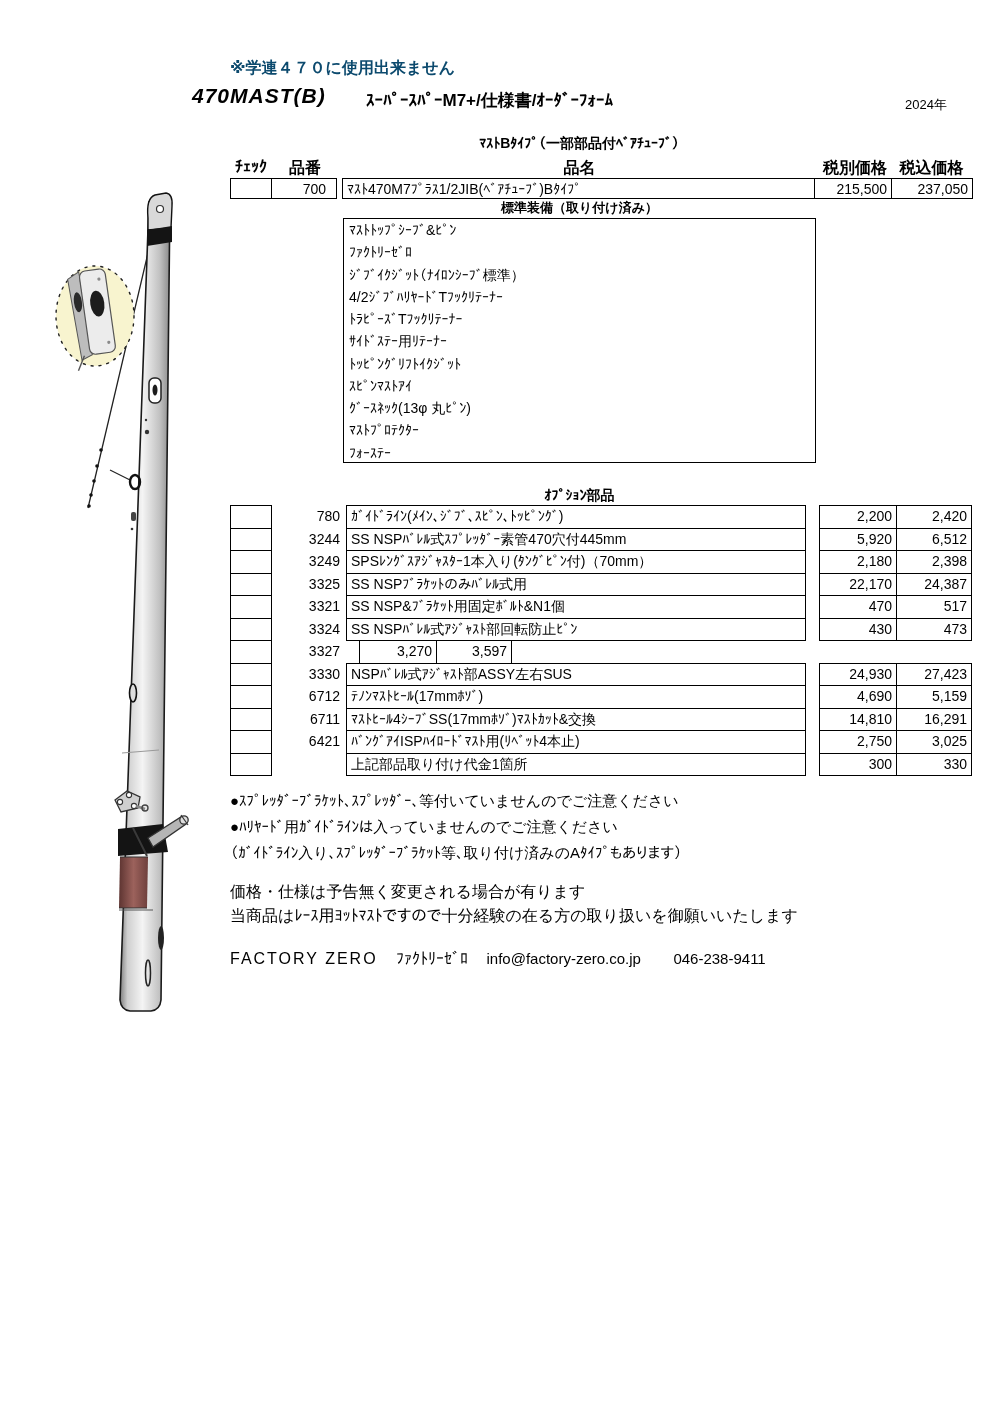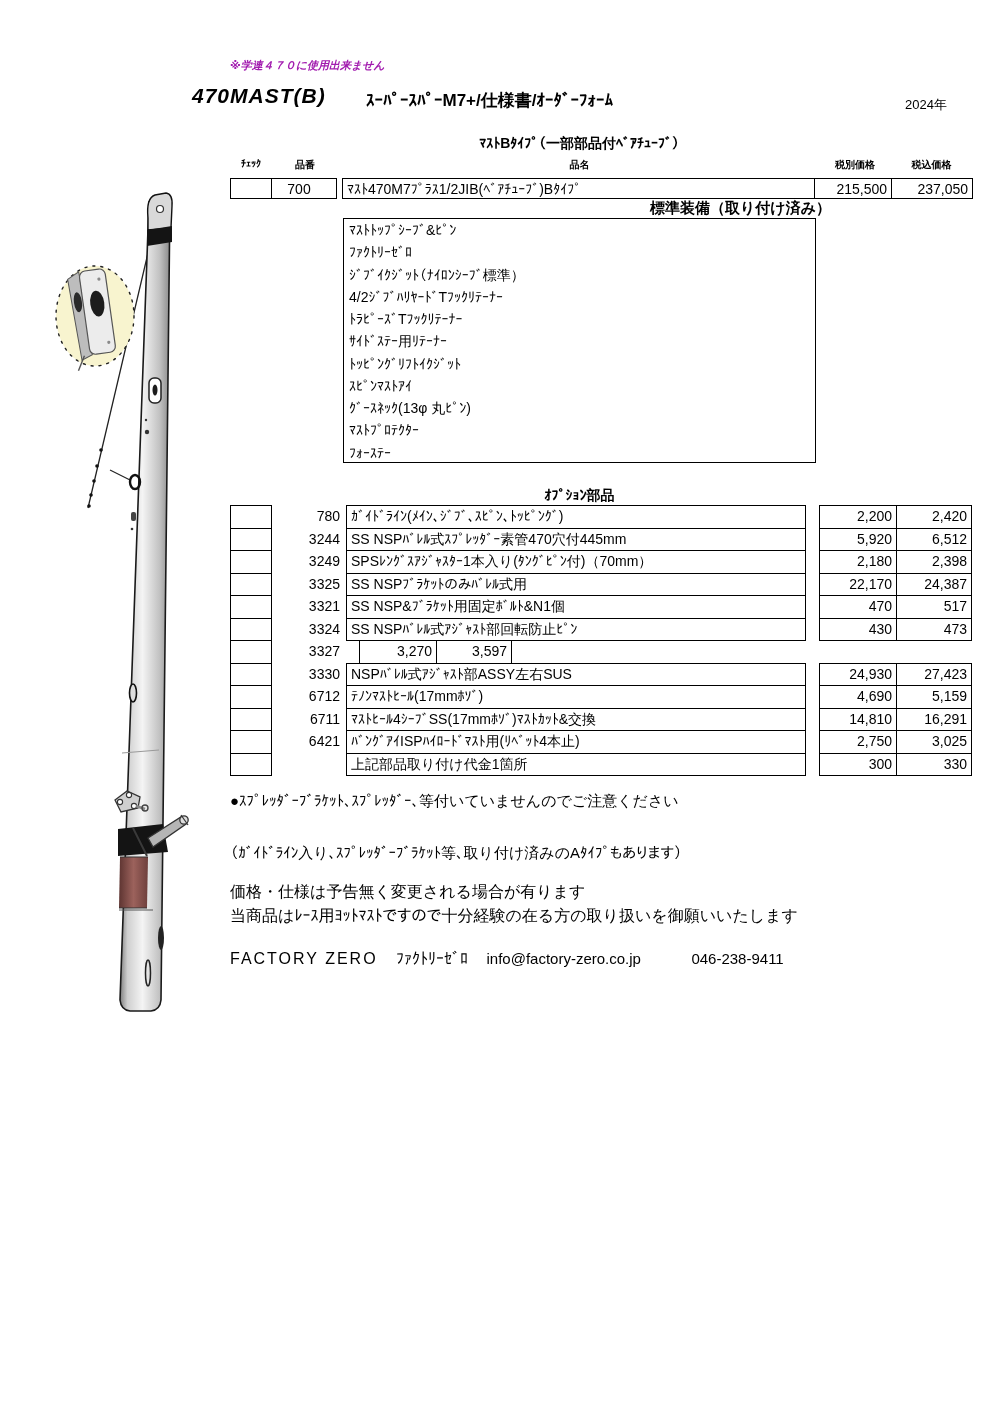--- a/index.html
+++ b/index.html
@@ -2,41 +2,41 @@
 <html lang="ja"><head>
 <meta charset="utf-8">
 <style>
   html,body{margin:0;padding:0;background:#fff;}
   .page{
     position:relative;width:1000px;height:1414px;background:#ffffff;
     font-family:"Liberation Sans","DejaVu Sans",sans-serif;color:#000;overflow:hidden;
   }
   .abs{position:absolute;}
   
-  .warning{left:230px;top:58px;font-size:11px;font-weight:bold;color:#a21caf;font-style:italic;}
+  .warning{left:230px;top:58px;font-size:16px;font-weight:bold;color:#0c4a6e;}
   .title{left:192px;top:84px;font-size:21px;font-weight:bold;font-style:italic;letter-spacing:1px;}
   .subtitle{left:366px;top:89px;font-size:17px;font-weight:bold;}
   .year{left:905px;top:96px;font-size:13px;}
   
   .cap{font-weight:bold;text-align:center;}
   .cap1{left:343px;top:135px;width:473px;font-size:14px;}
-  .cap2{left:358px;top:199px;width:473px;font-size:15px;text-align:right;}
+  .cap2{left:343px;top:199px;width:473px;font-size:13px;}
   .cap3{left:343px;top:487px;width:473px;font-size:14px;}
   
-  .th{top:158px;font-size:10px;font-weight:bold;text-align:center;}
+  .th{top:158px;font-size:16px;font-weight:bold;text-align:center;}
   .th-check{left:230px;width:42px;}
   .th-no{left:272px;width:66px;}
   .th-name{left:343px;width:473px;}
   .th-ex{left:816px;width:78px;}
   .th-inc{left:893px;width:77px;}
   
   .cell{box-sizing:border-box;border:1px solid #000;font-size:14px;line-height:20px;overflow:hidden;white-space:nowrap;}
   .t1-row{left:230px;top:178px;display:flex;height:21px;}
   .t1-row .c-check{width:42px;}
-  .t1-row .c-no{width:66px;margin-left:-1px;text-align:center;padding-right:10px;}
+  .t1-row .c-no{width:66px;margin-left:-1px;text-align:right;padding-right:10px;}
   .t1-row .g5{width:5px;border:none;}
   .t1-row .c-name{width:473px;padding-left:4px;}
   .t1-row .c-price{width:78px;margin-left:-1px;text-align:right;padding-right:4px;}
   .t1-row .c-price2{width:82px;}
   
   .stdbox{left:343px;top:218px;width:473px;height:245px;box-sizing:border-box;border:1.5px solid #000;}
   .std-item{height:22.27px;line-height:22.27px;font-size:14px;padding-left:5px;white-space:nowrap;overflow:hidden;}
   
   .opt-table{left:230px;top:505px;}
   .opt-row{display:flex;height:23.5px;}
@@ -47,21 +47,21 @@
   .opt-row .c-name{width:460px;padding-left:4px;}
   .opt-row .g13{width:13px;border:none;}
   .opt-row .c-price{width:78px;text-align:right;padding-right:4px;}
   .opt-row .c-price2{width:76px;margin-left:-1px;}
   
   .note{left:230px;font-size:15px;white-space:nowrap;}
   .disc{left:230px;font-size:16px;white-space:nowrap;}
   .footer{left:230px;top:950px;font-size:16px;white-space:nowrap;}
   .footer .co{letter-spacing:2px;margin-right:14px;}
   .footer .jp{margin-right:14px;}
-  .footer .mail{font-size:15px;margin-right:46px;}
+  .footer .mail{font-size:15px;margin-right:28px;}
   .footer .tel{font-size:15px;}
 </style>
 </head>
 <body>
 
 <div class="page">
 
   <svg class="abs" style="left:35px;top:188px;" width="175" height="845" viewBox="0 0 175 845">
     <defs>
       <linearGradient id="tube" x1="0" y1="0" x2="1" y2="0">
@@ -302,20 +302,21 @@
         <div class="cell c-check"></div>
         <div class="c-no"></div>
         <div class="cell c-name">上記部品取り付け代金1箇所</div>
         <div class="g13"></div>
         <div class="cell c-price">300</div>
         <div class="cell c-price c-price2">330</div>
       </div>
     </div>
 
   <div class="abs note" style="top:792px;">●ｽﾌﾟﾚｯﾀﾞｰﾌﾞﾗｹｯﾄ､ｽﾌﾟﾚｯﾀﾞｰ､等付いていませんのでご注意ください</div>
+  <div class="abs note" style="top:818px;">●ﾊﾘﾔｰﾄﾞ用ｶﾞｲﾄﾞﾗｲﾝは入っていませんのでご注意ください</div>
   <div class="abs note" style="top:844px;">（ｶﾞｲﾄﾞﾗｲﾝ入り､ｽﾌﾟﾚｯﾀﾞｰﾌﾞﾗｹｯﾄ等､取り付け済みのAﾀｲﾌﾟもあります）</div>
 
   <div class="abs disc" style="top:882px;">価格・仕様は予告無く変更される場合が有ります</div>
   <div class="abs disc" style="top:906px;">当商品はﾚｰｽ用ﾖｯﾄﾏｽﾄですので十分経験の在る方の取り扱いを御願いいたします</div>
 
   <div class="abs footer">
     <span class="co">FACTORY  ZERO</span>
     <span class="jp">ﾌｧｸﾄﾘｰｾﾞﾛ</span>
     <span class="mail">info@factory-zero.co.jp</span>
     <span class="tel">046-238-9411</span>

